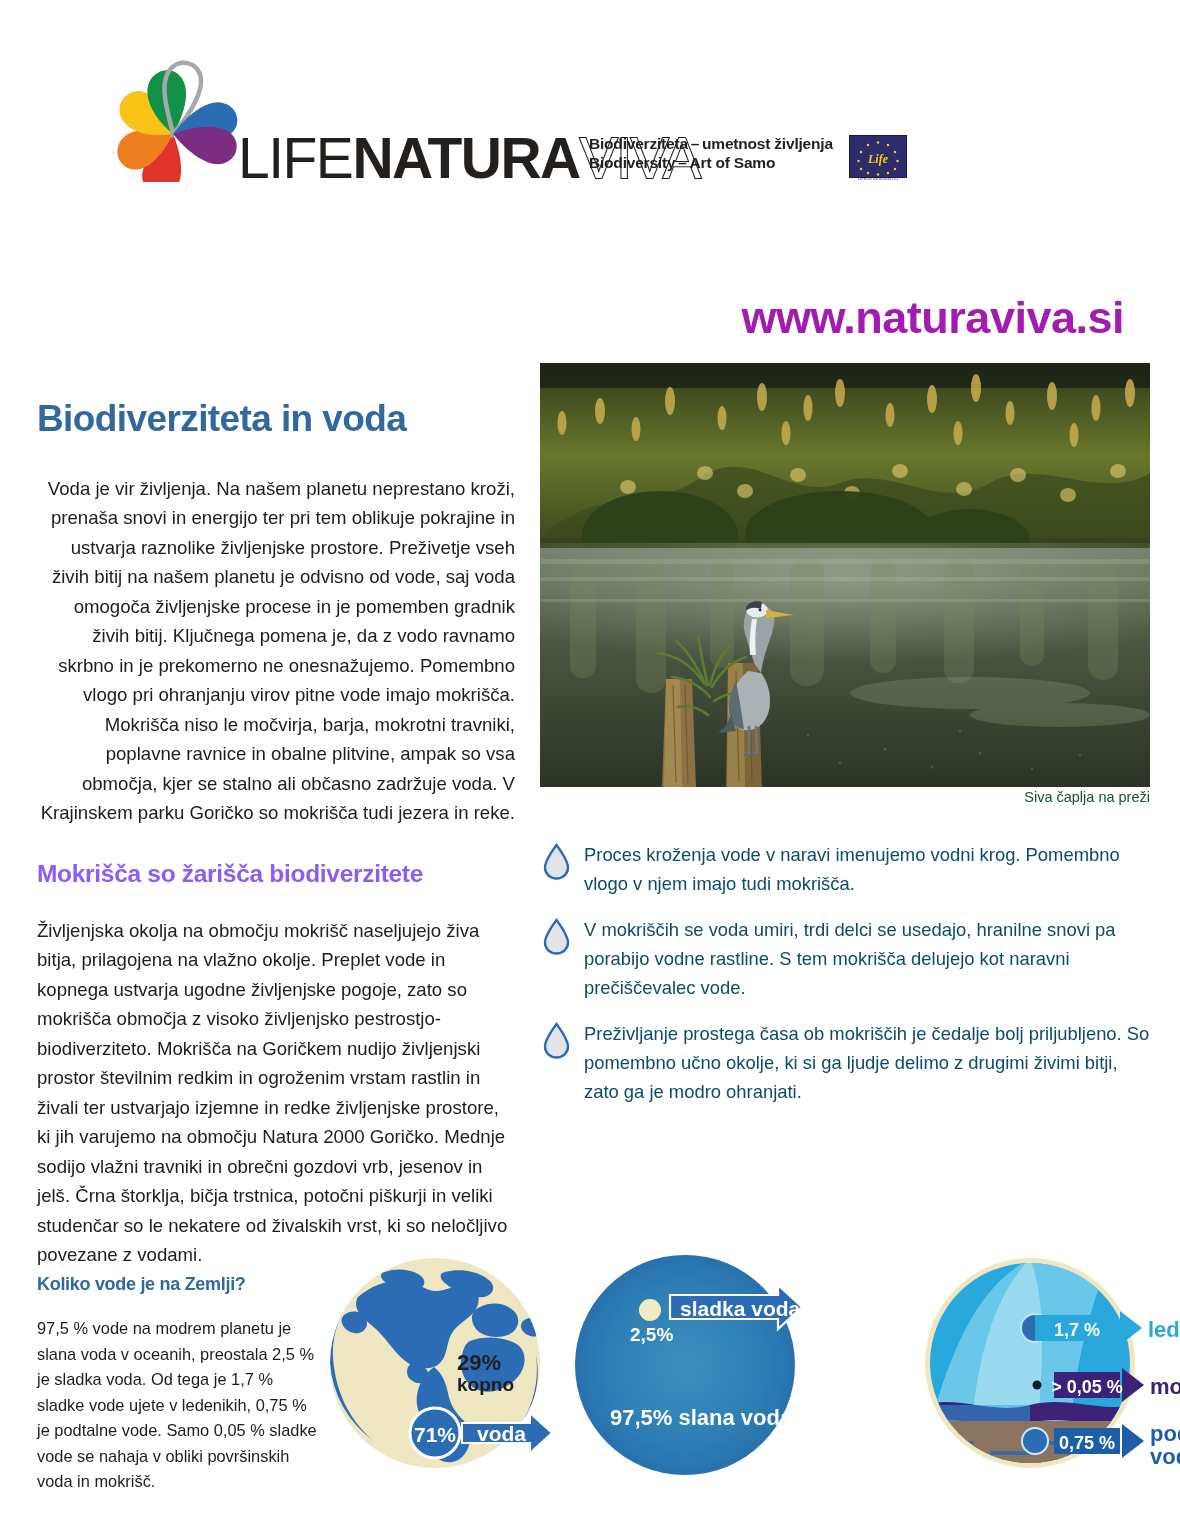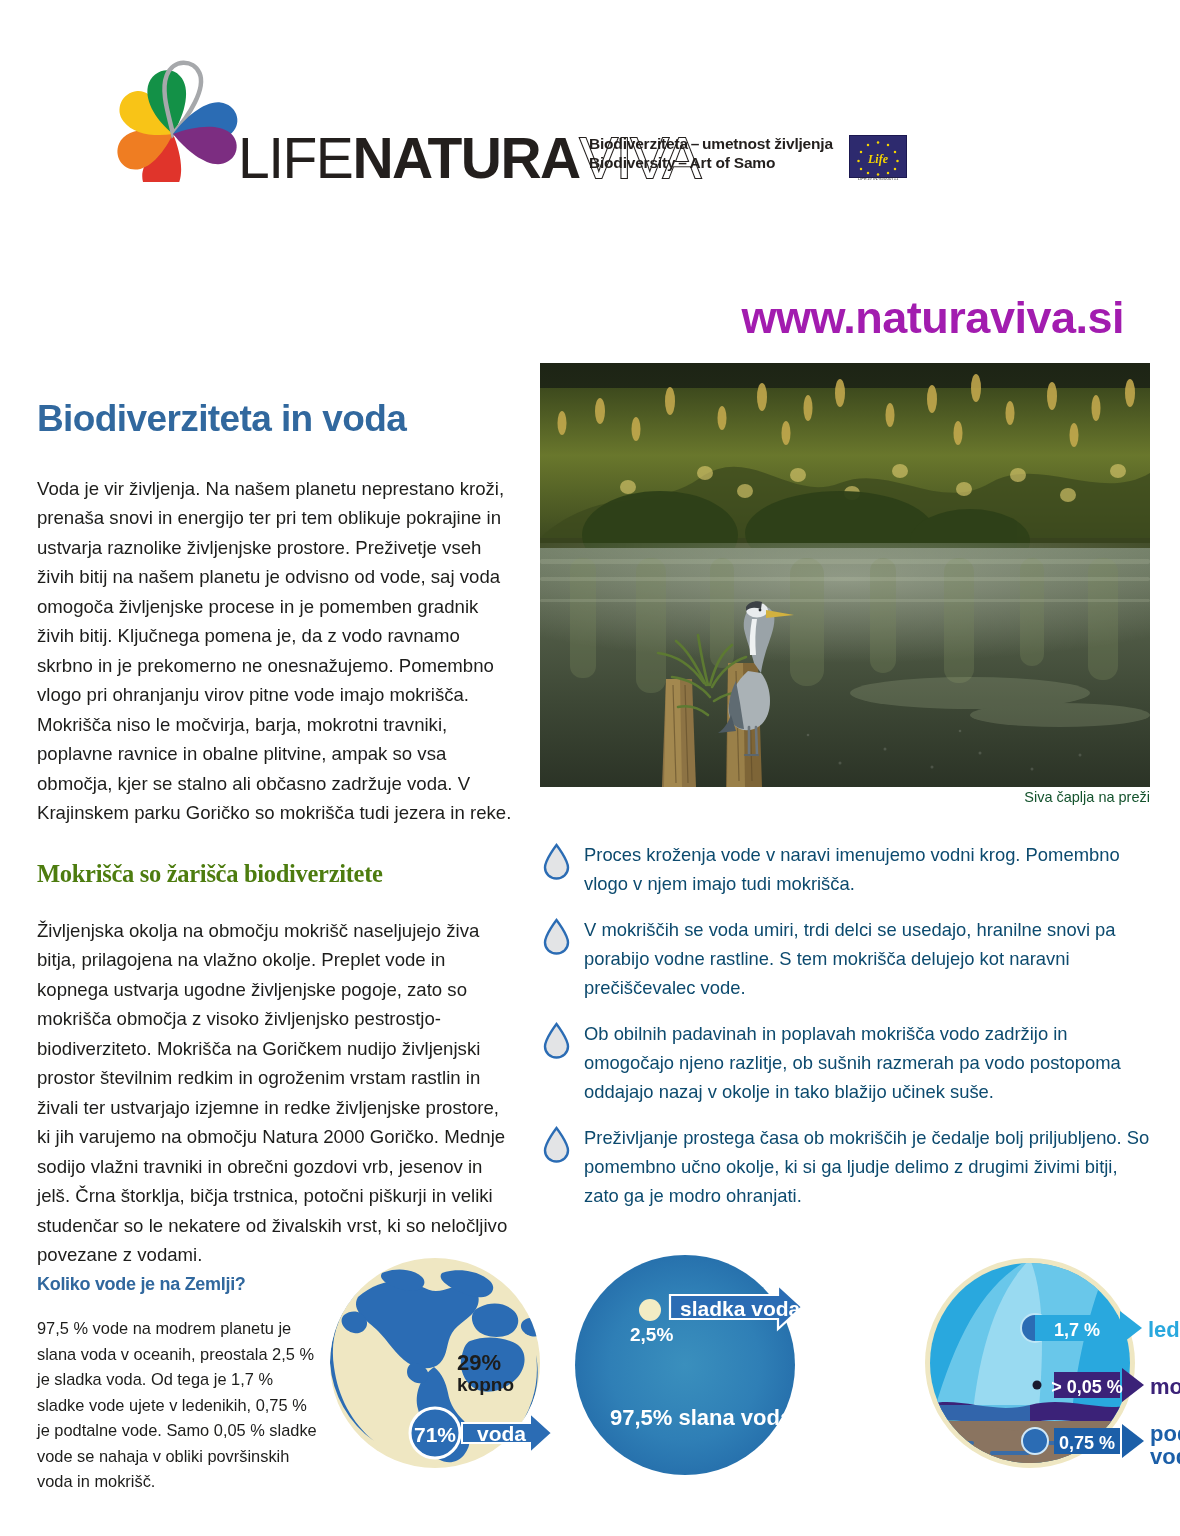--- a/index.html
+++ b/index.html
@@ -98,29 +98,29 @@
   }
   .body-text {
     font-size: 18.6px;
     line-height: 29.5px;
     color: #1d1d1b;
   }
   #intro-paragraph {
     position: absolute;
     left: 37px; top: 455px;
     width: 478px;
+    text-align: right;
   }
   #section2-title {
     position: absolute;
     left: 37px; top: 840px;
     font-size: 24.5px;
     font-weight: 700;
-    color: #4d7c0f;
+    color: #8b5cf6;
     letter-spacing: -0.3px;
-    font-family: Liberation Serif, serif;
   }
   #section2-paragraph {
     position: absolute;
     left: 37px; top: 897px;
     width: 478px;
   }
 
   
   #photo-frame {
     position: absolute;
@@ -417,26 +417,20 @@
   </div>
 
 
   <div class="fact-item">
     <svg class="fact-drop" viewBox="0 0 29 37">
       <path d="M14.5,2 C 14.5,2 3,17 3,24.5 C 3,30.9 8.1,35.5 14.5,35.5 C 20.9,35.5 26,30.9 26,24.5 C 26,17 14.5,2 14.5,2 Z" fill="#e3e4e6" stroke="#2b6cb4" stroke-width="2.4"></path>
     </svg>
     <div class="fact-text">V mokriščih se voda umiri, trdi delci se usedajo, hranilne snovi pa porabijo vodne rastline. S tem mokrišča delujejo kot naravni prečiščevalec vode.</div>
   </div>
 
-  <div class="fact-item">
-    <svg class="fact-drop" viewBox="0 0 29 37">
-      <path d="M14.5,2 C 14.5,2 3,17 3,24.5 C 3,30.9 8.1,35.5 14.5,35.5 C 20.9,35.5 26,30.9 26,24.5 C 26,17 14.5,2 14.5,2 Z" fill="#e3e4e6" stroke="#2b6cb4" stroke-width="2.4"></path>
-    </svg>
-    <div class="fact-text">Ob obilnih padavinah in poplavah mokrišča vodo zadržijo in omogočajo njeno razlitje, ob sušnih razmerah pa vodo postopoma oddajajo nazaj v okolje in tako blažijo učinek suše.</div>
-  </div>
 
   <div class="fact-item">
     <svg class="fact-drop" viewBox="0 0 29 37">
       <path d="M14.5,2 C 14.5,2 3,17 3,24.5 C 3,30.9 8.1,35.5 14.5,35.5 C 20.9,35.5 26,30.9 26,24.5 C 26,17 14.5,2 14.5,2 Z" fill="#e3e4e6" stroke="#2b6cb4" stroke-width="2.4"></path>
     </svg>
     <div class="fact-text">Preživljanje prostega časa ob mokriščih je čedalje bolj priljubljeno. So pomembno učno okolje, ki si ga ljudje delimo z drugimi živimi bitji, zato ga je modro ohranjati.</div>
   </div>
 
 </div>
 

